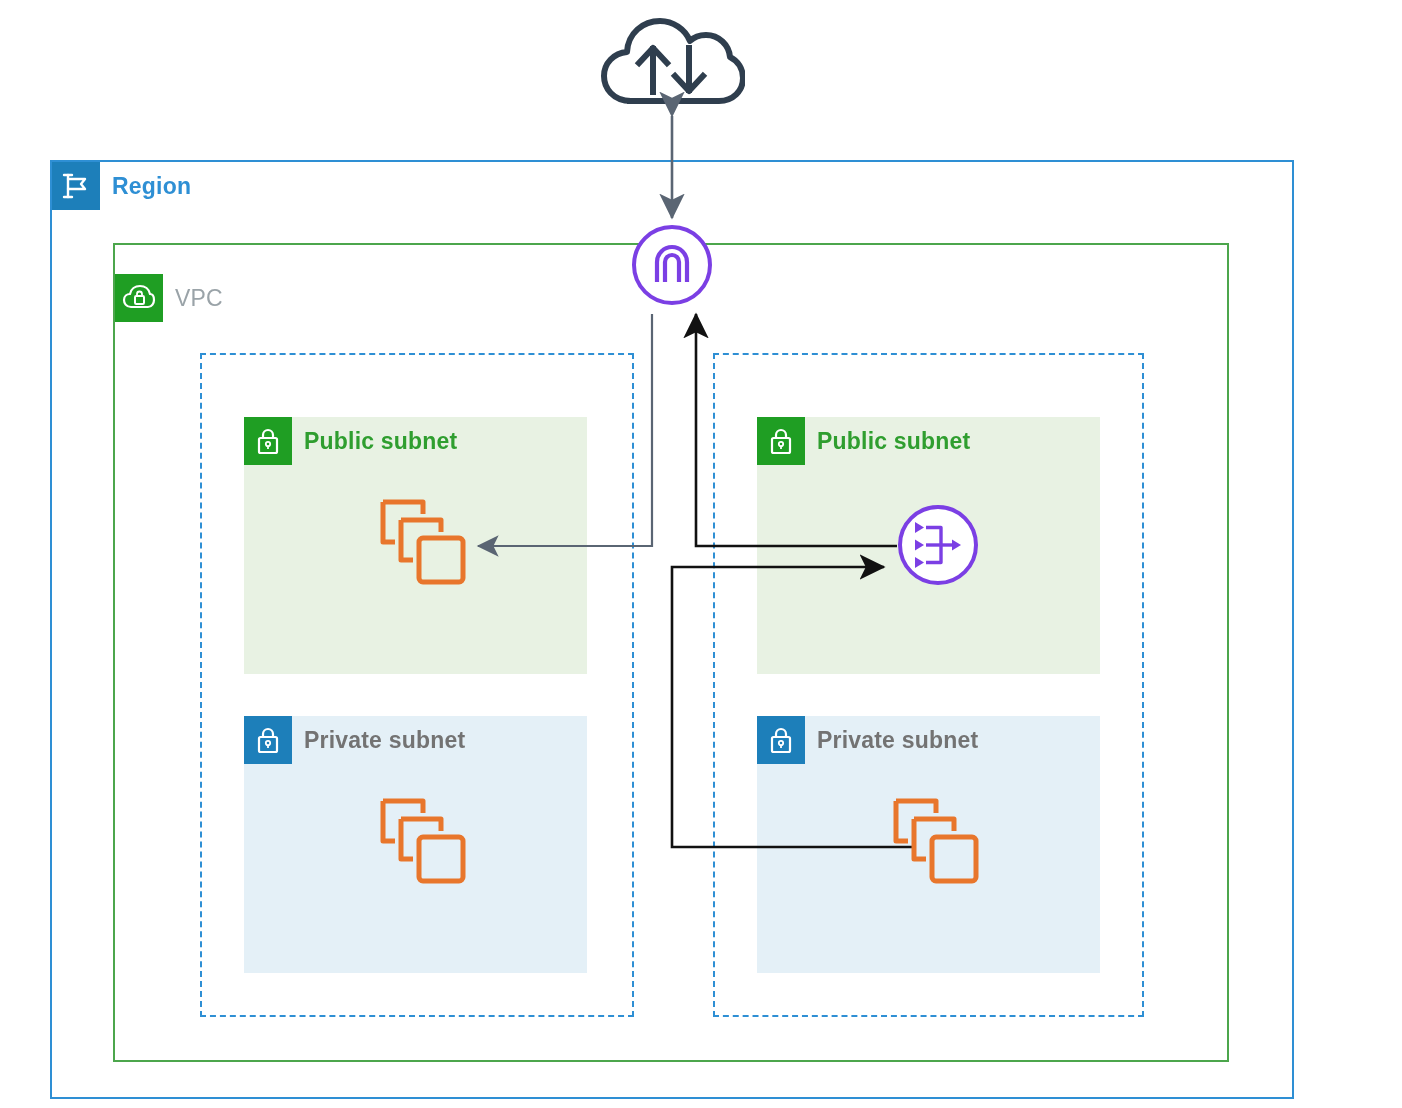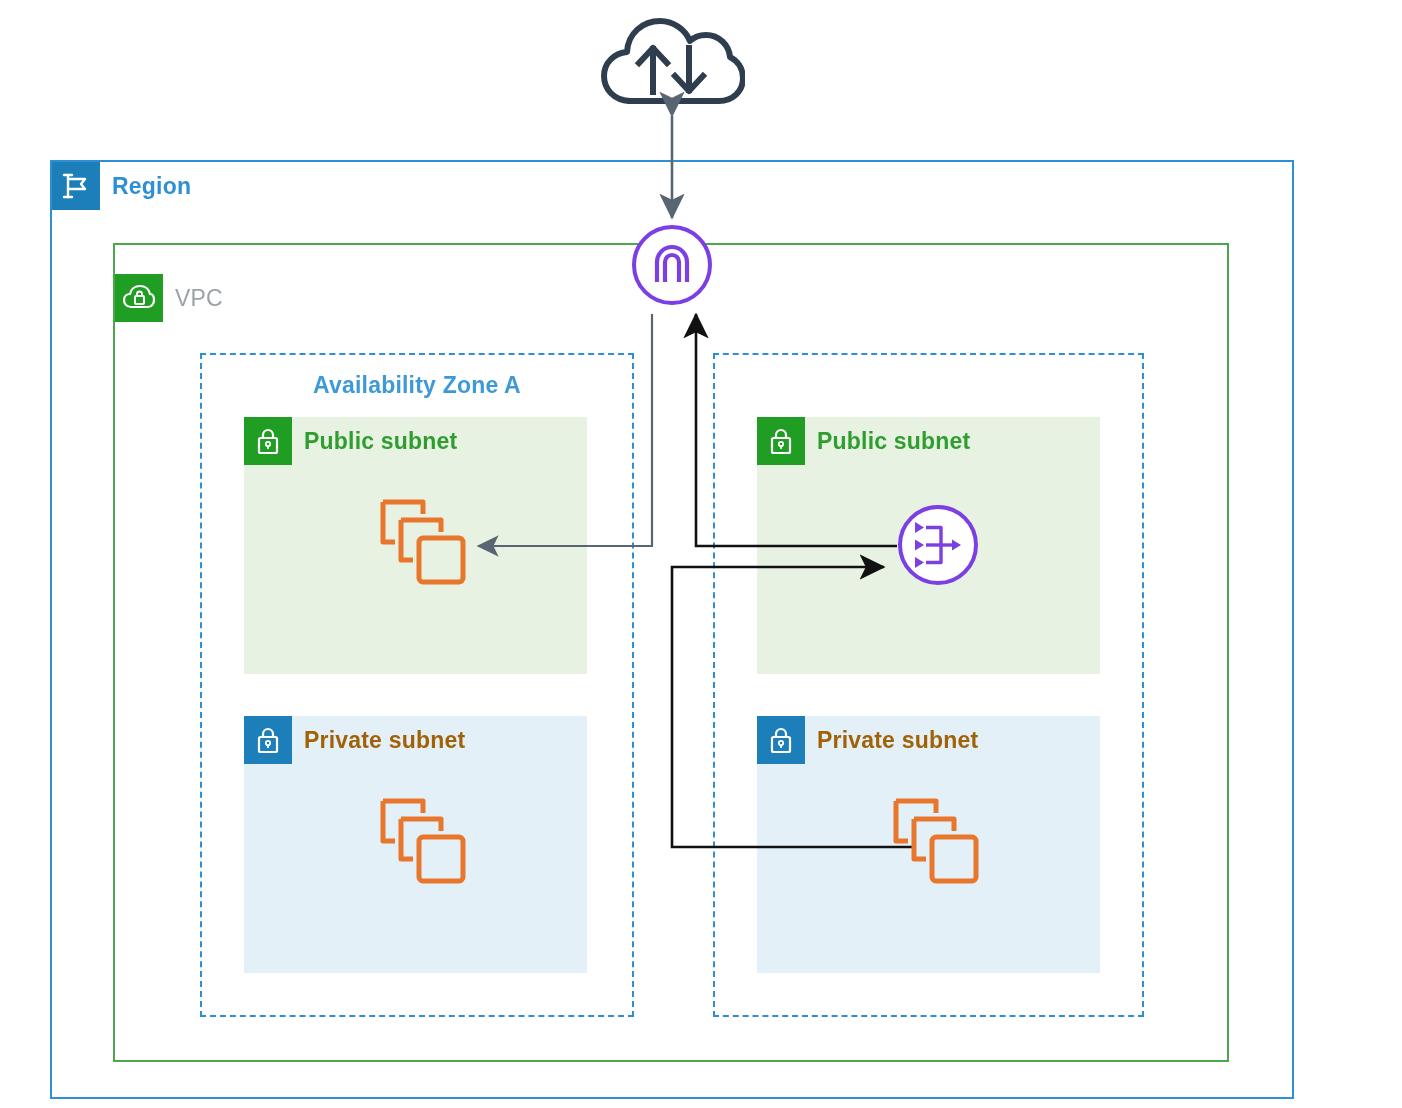--- a/index.html
+++ b/index.html
@@ -107,21 +107,21 @@
     position: absolute;
     left: 0;
     top: 0;
     display: flex;
     align-items: center;
     gap: 12px;
     white-space: nowrap;
   }
   .subnet-header .label-text { font-size: 23px; font-weight: bold; }
   .subnet-public .subnet-header .label-text  { color: #2f9e2f; }
-  .subnet-private .subnet-header .label-text { color: #a16207; text-align: center; }
+  .subnet-private .subnet-header .label-text { color: #737373; text-align: center; }
 
   
   .icon-abs { position: absolute; }
 
   .ec2-group { width: 96px; height: 96px; }
   .ec2-a-pub  { left: 375px; top: 494px; }
   .ec2-a-priv { left: 375px; top: 793px; }
   .ec2-b-priv { left: 888px; top: 793px; }
 
   .circle-icon { width: 82px; height: 82px; }
@@ -186,21 +186,20 @@
         <path d="M9 24 C4 24 2 20 2 17 C2 13 5 11 8 11 C9 6 13 3 18 3
                  C23 3 27 6 28 11 C31 11 32 14 32 17 C32 20 30 24 26 24 Z" fill="none" stroke="#ffffff" stroke-width="2.2" stroke-linejoin="round"></path>
         <rect x="13" y="13" width="9" height="8" rx="1.2" fill="none" stroke="#ffffff" stroke-width="2"></rect>
         <path d="M15 13 v-2 a2.5 2.5 0 0 1 5 0 v2" fill="none" stroke="#ffffff" stroke-width="1.8"></path>
       </svg>
     </span>
     <span class="label-text">VPC</span>
   </div>
 
   <div class="az-box az-a"></div>
-  <div class="az-title az-title-a">Availability Zone A</div>
 
   <div class="subnet subnet-public sn-a-pub">
     <div class="subnet-header">
       <span class="badge badge-green">
         <svg width="28" height="30" viewBox="0 0 28 30">
           <rect x="5" y="12" width="18" height="15" rx="1.5" fill="none" stroke="#ffffff" stroke-width="2.2"></rect>
           <path d="M9 12 V9 a5 5 0 0 1 10 0 v3" fill="none" stroke="#ffffff" stroke-width="2.2"></path>
           <circle cx="14" cy="18" r="2.2" fill="none" stroke="#ffffff" stroke-width="1.8"></circle>
           <line x1="14" y1="20" x2="14" y2="23" stroke="#ffffff" stroke-width="1.8"></line>
         </svg>

